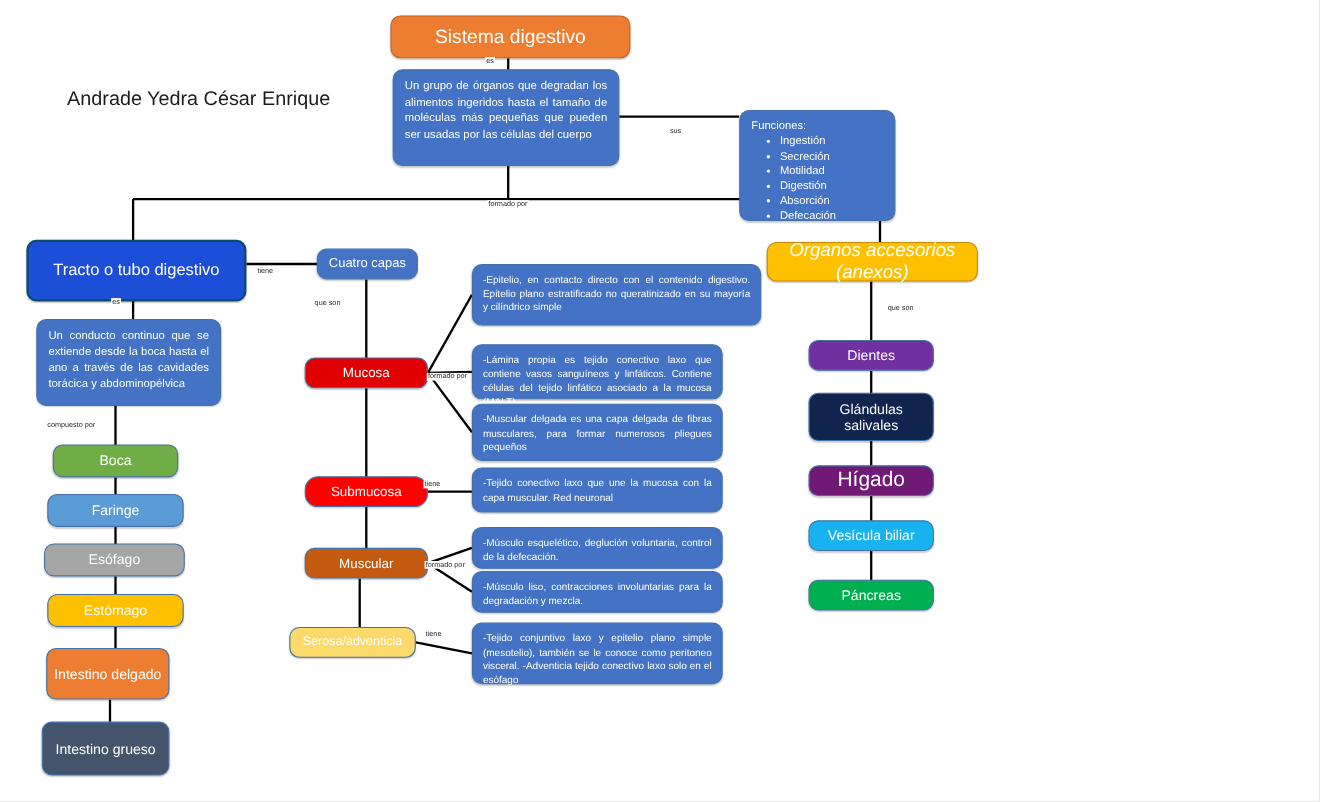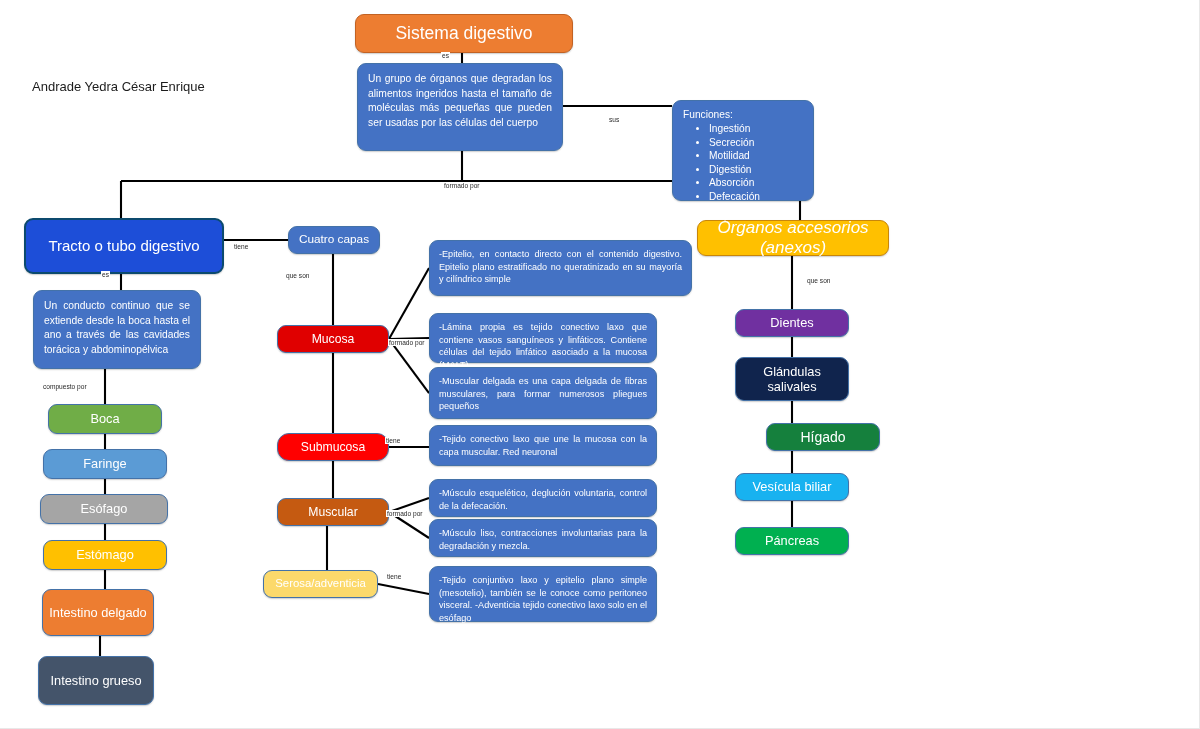--- a/index.html
+++ b/index.html
@@ -39,22 +39,22 @@
     text-align: justify;
     text-align-last: left;
     padding: 8px 10px;
     line-height: 1.42;
     font-size: 10.3px;
   }
   .para.tiny { font-size: 9.1px; line-height: 1.38; padding: 7px 9px; }
 
   .author {
     position: absolute;
-    left: 32px; top: 79px;
-    font-size: 13px;
+    left: 61px; top: 79px;
+    font-size: 18px;
     color: #1c1c1c;
     white-space: nowrap;
   }
 
   .edgelabel {
     position: absolute;
     font-size: 6.6px;
     color: #2a2a2a;
     white-space: nowrap;
     z-index: 4;
@@ -91,21 +91,21 @@
   #d-lamina  { left:429px; top:313px; width:228px; height:50px; background:#4472C4; }
   #d-muscdel { left:429px; top:367px; width:228px; height:52px; background:#4472C4; }
   #d-tejcon  { left:429px; top:425px; width:228px; height:41px; background:#4472C4; }
   #d-esquel  { left:429px; top:479px; width:228px; height:38px; background:#4472C4; }
   #d-liso    { left:429px; top:519px; width:228px; height:38px; background:#4472C4; }
   #d-serosa  { left:429px; top:566px; width:228px; height:56px; background:#4472C4; }
 
   #n-organos { left:697px; top:220px; width:192px; height:36px; background:#FFC000; border:1.6px solid #C8860A; font-size:17px;font-style:italic; }
   #n-dientes { left:735px; top:309px; width:114px; height:28px; background:#7030A0; font-size:12.8px; }
   #n-glandulas{left:735px; top:357px; width:114px; height:44px; background:#10244D; font-size:12.8px; }
-  #n-higado  { left:735px; top:423px; width:114px; height:28px; background:#15803d; font-size:14px;margin-left:31px; }
+  #n-higado  { left:735px; top:423px; width:114px; height:28px; background:#701a75; font-size:19px; }
   #n-vesicula{ left:735px; top:473px; width:114px; height:28px; background:#18B2F0; font-size:12.8px; }
   #n-pancreas{ left:735px; top:527px; width:114px; height:28px; background:#00B050; font-size:12.8px; }
 </style>
 </head>
 <body>
 
 <div id="canvas">
 
   <svg id="wires" viewBox="0 0 1200 729" xmlns="http://www.w3.org/2000/svg">
     <g stroke="#000000" stroke-width="2.1" fill="none" stroke-linecap="butt">

